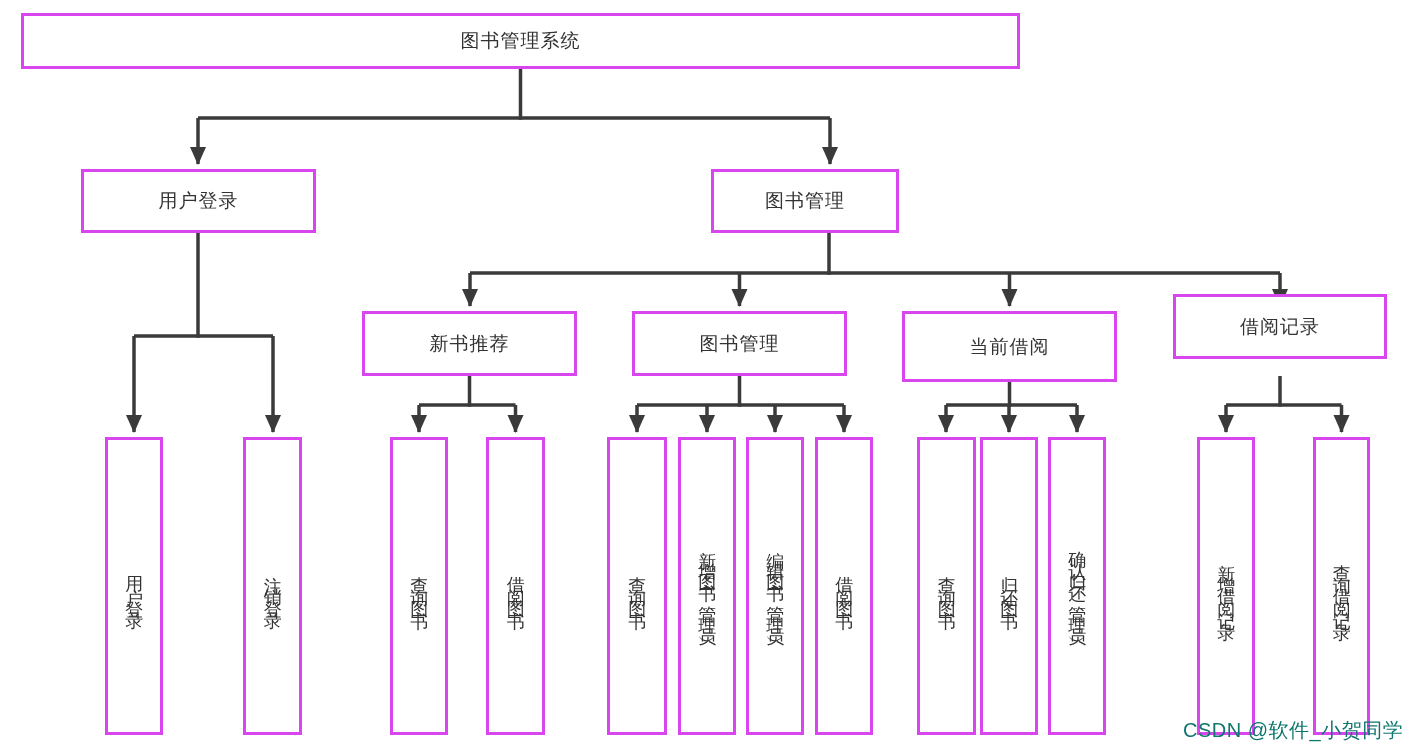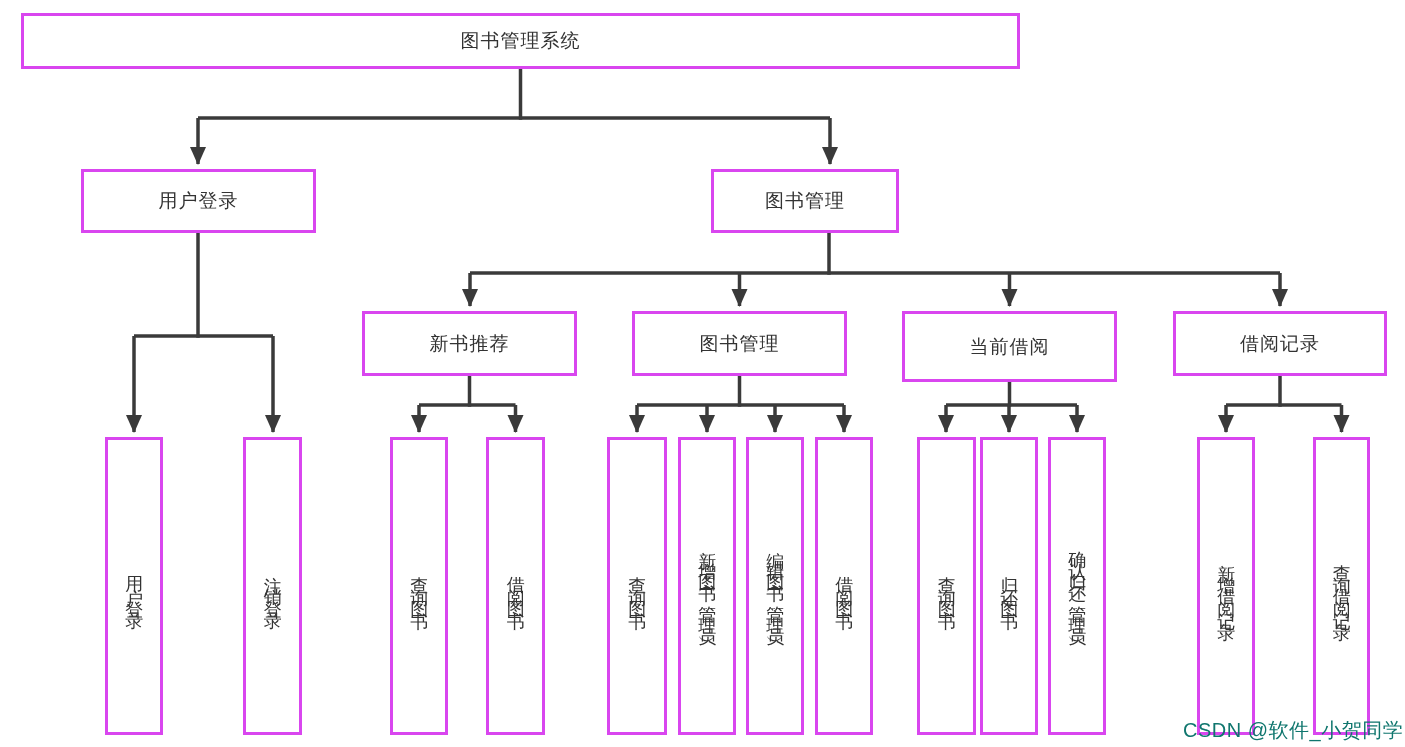--- a/index.html
+++ b/index.html
@@ -119,21 +119,21 @@
 
   <div class="node h" style="left:362px; top:311px; width:215px; height:65px">
     <span>新书推荐</span>
   </div>
   <div class="node h" style="left:632px; top:311px; width:215px; height:65px">
     <span>图书管理</span>
   </div>
   <div class="node h" style="left:902px; top:311px; width:215px; height:71px">
     <span>当前借阅</span>
   </div>
-  <div class="node h" style="left:1173px; top:311px; width:214px; height:65px">
+  <div class="node h" style="left:1173px; top:294px; width:214px; height:65px">
     <span>借阅记录</span>
   </div>
 
   <div class="node v" style="left:105px; width:58px">
     <span class="vtext">用户登录</span>
   </div>
   <div class="node v" style="left:243px; width:59px">
     <span class="vtext">注销登录</span>
   </div>
   <div class="node v" style="left:390px; width:58px">

